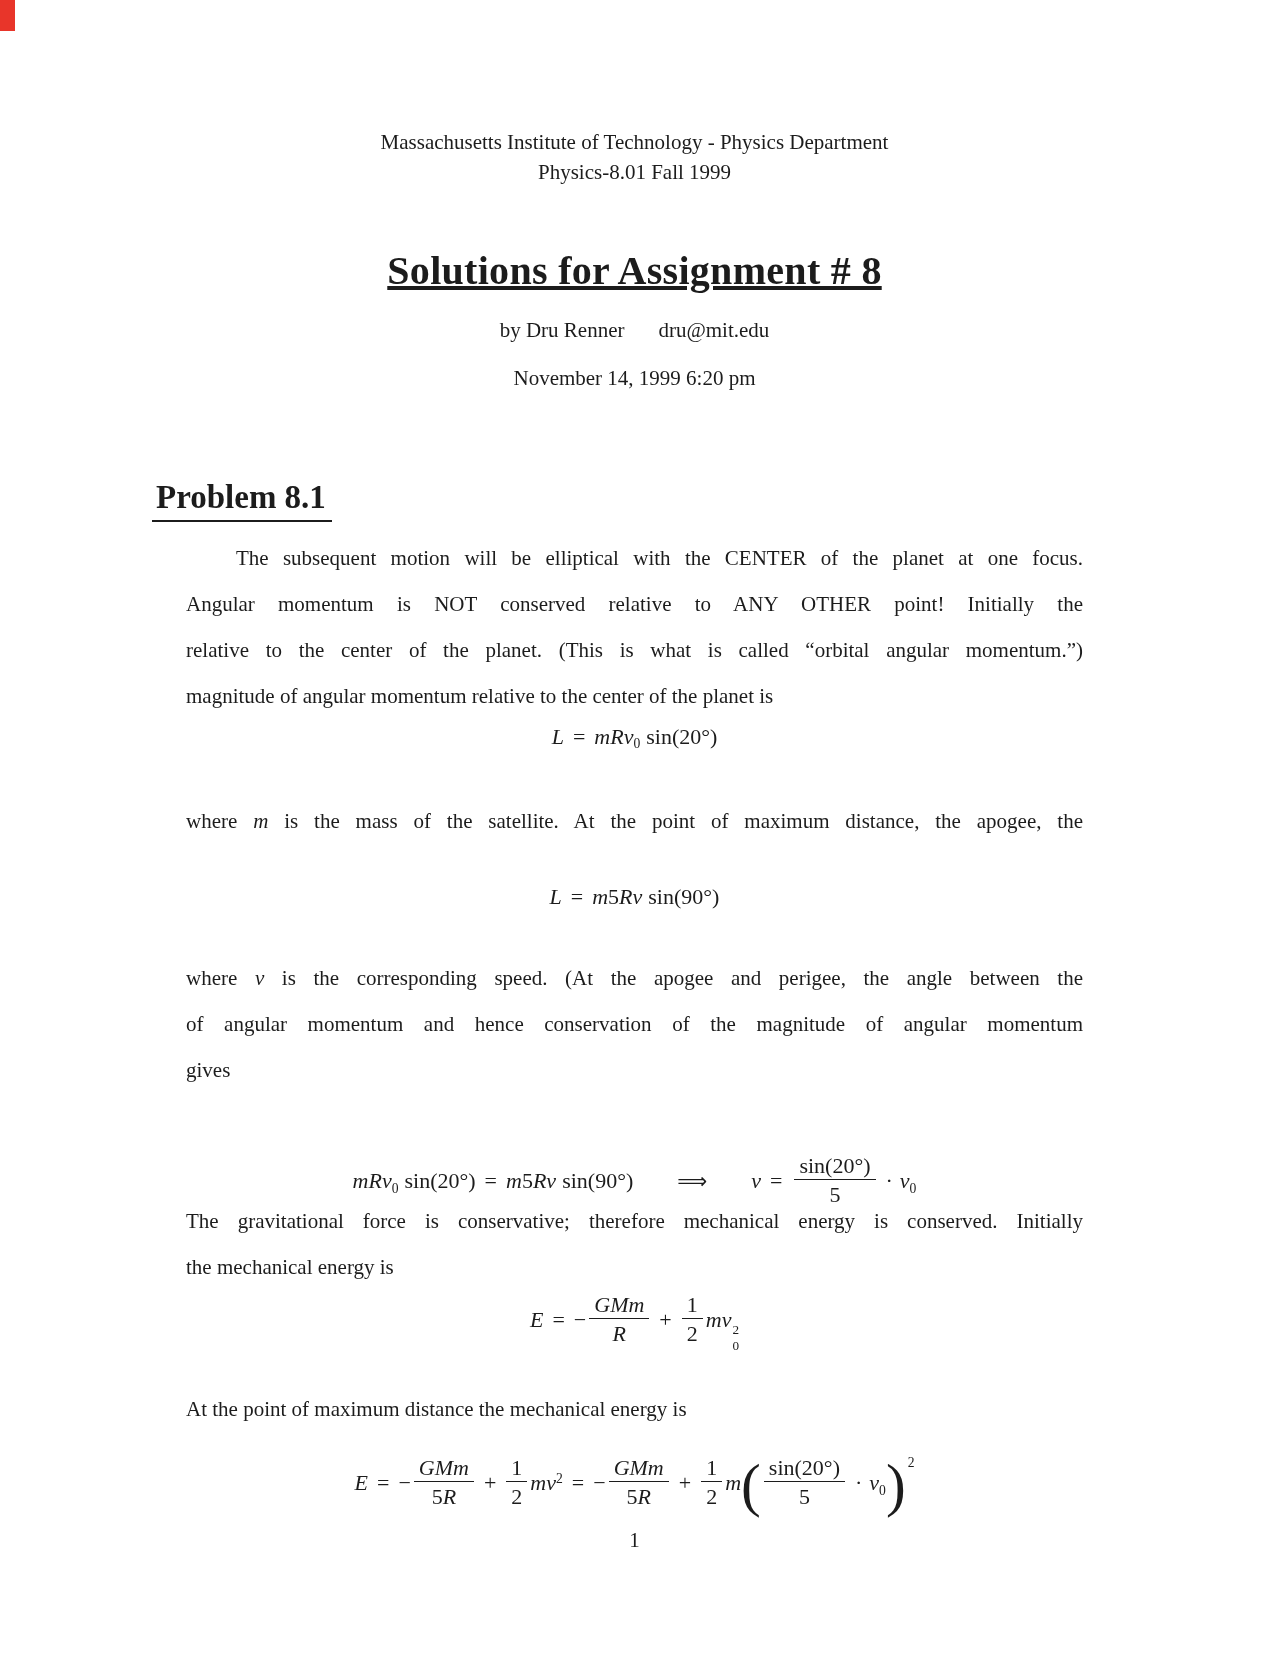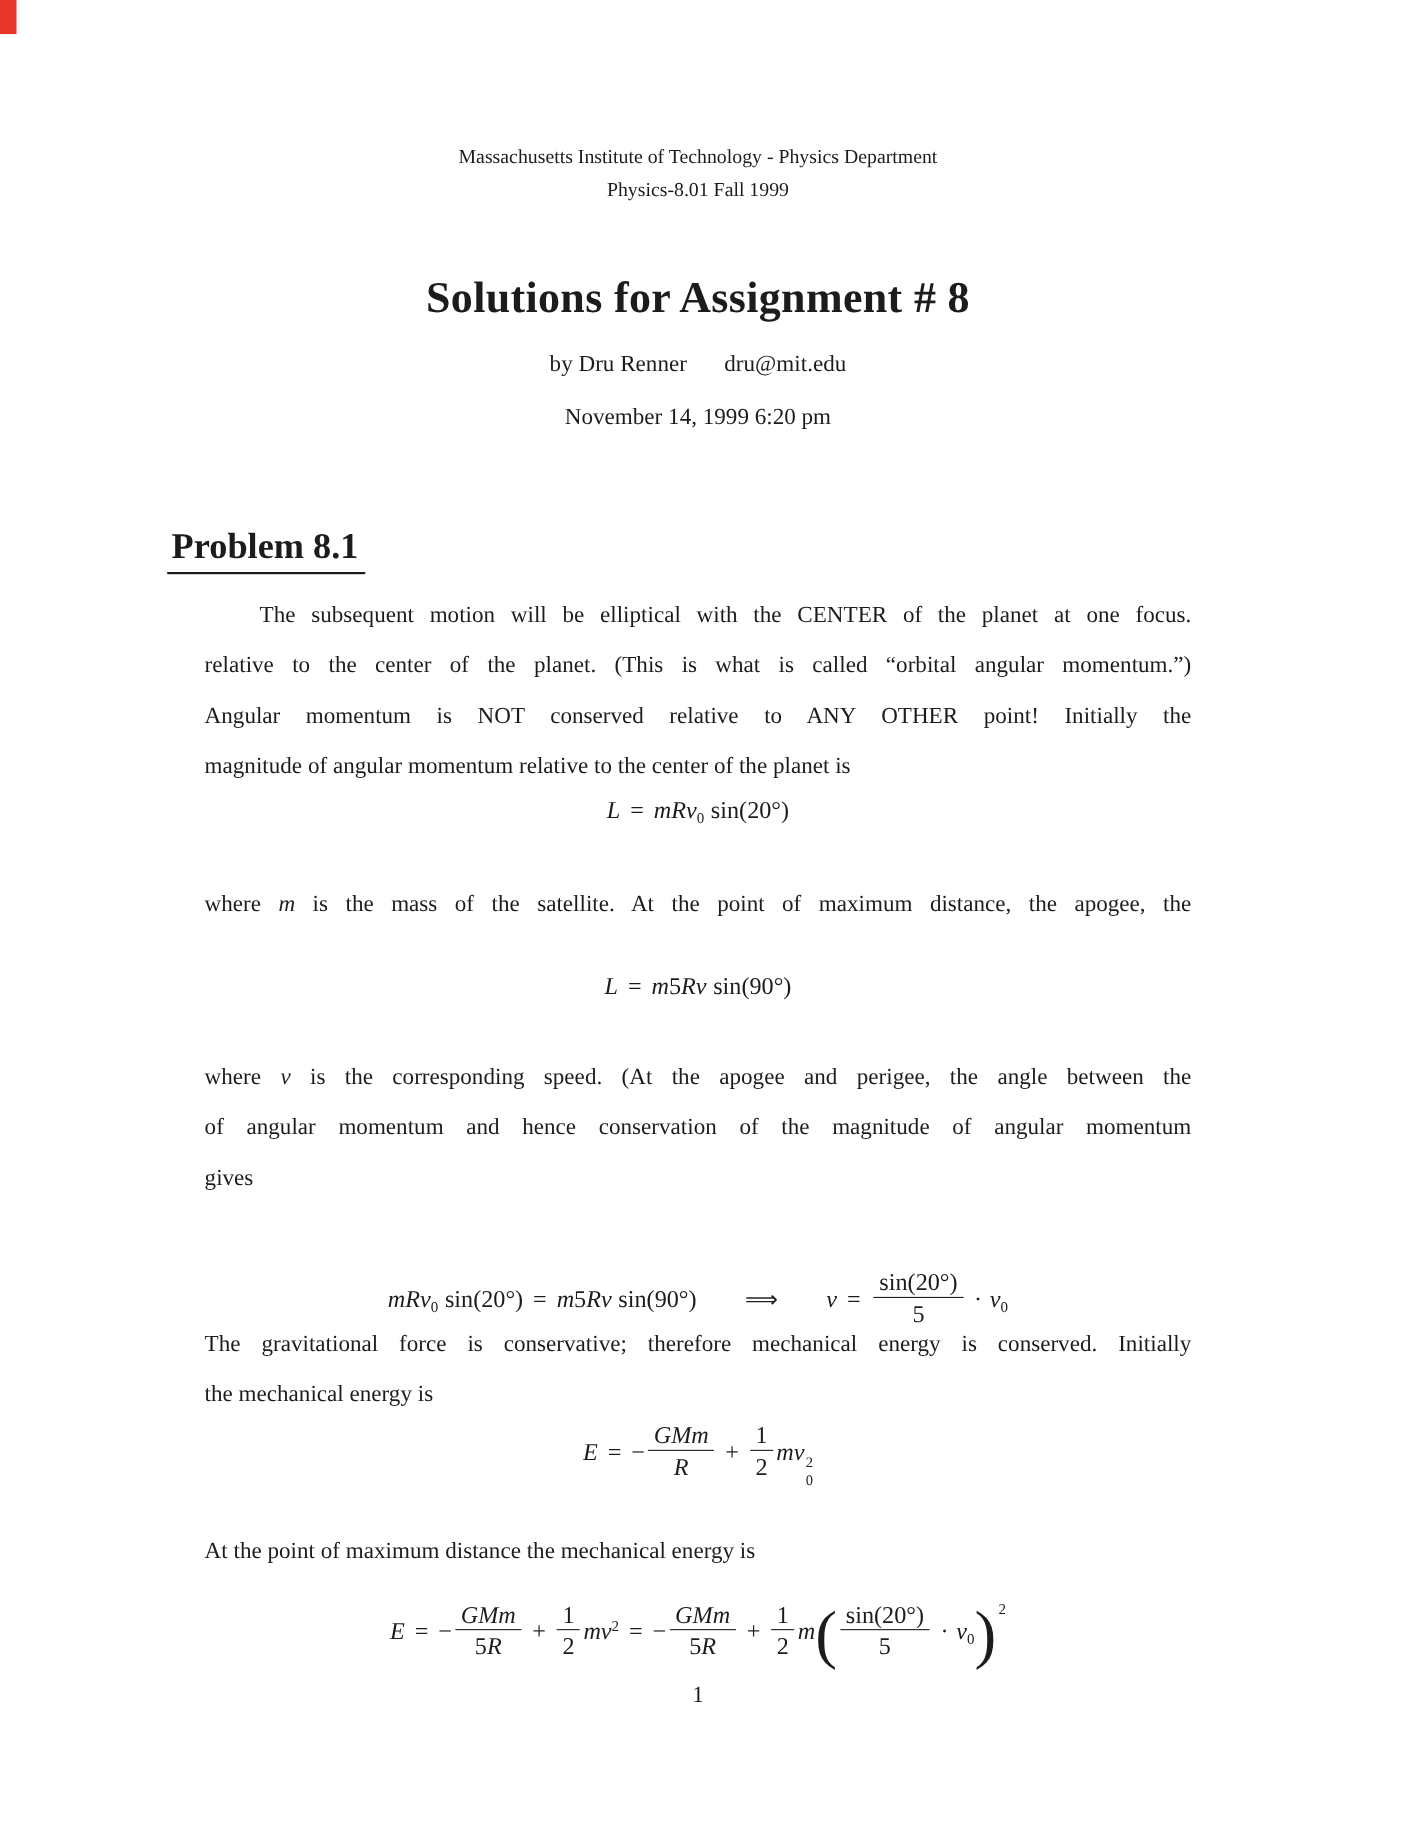--- a/index.html
+++ b/index.html
@@ -6,22 +6,22 @@
   body {
     width:1280px; height:1656px; background:#ffffff;
     font-family:"Liberation Serif","DejaVu Serif",serif;
     color:#1c1c1c; position:relative; overflow:hidden;
   }
   .abs { position:absolute; }
   .centered { left:186px; width:897px; text-align:center; }
 
   .red-mark { position:absolute; left:0; top:0; width:15px; height:31px; }
 
-  .hdr { font-size:18px; line-height:30px; }
-  .doc-title { font-size:40px; font-weight:bold; letter-spacing:0.3px; }
+  .hdr { font-size:21px; line-height:30px; }
+  .doc-title { font-size:40px; font-weight:bold; letter-spacing:0.3px;text-decoration:underline; }
   .byline { font-size:21px; }
   .byline .gap { display:inline-block; width:34px; }
   .dateline { font-size:21px; }
 
   .sec-heading { left:152px; font-size:33px; font-weight:bold; }
   .sec-heading .u { display:inline-block; border-bottom:2.4px solid #1c1c1c; padding:0 6px 4px 4px; }
 
   .para { left:186px; width:897px; font-size:21px; }
   .pline { line-height:30px; text-align:justify; text-align-last:justify;margin-top:16px; }
   .pline.last { text-align-last:auto; }
@@ -61,22 +61,22 @@
 </div>
 
 <div class="abs centered dateline" style="top:366px">November 14, 1999 6:20 pm</div>
 
 <div class="abs sec-heading" style="top:479px">
   <span class="u">Problem 8.1</span>
 </div>
 
 <div class="abs para" style="top:527px">
   <div class="pline indent">The subsequent motion will be elliptical with the CENTER of the planet at one focus.</div>
+  <div class="pline">Angular momentum is NOT conserved relative to ANY OTHER point!  Initially the</div>
   <div class="pline">relative to the center of the planet. (This is what is called “orbital angular momentum.”)</div>
-  <div class="pline">Angular momentum is NOT conserved relative to ANY OTHER point!  Initially the</div>
   <div class="pline last">magnitude of angular momentum relative to the center of the planet is</div>
 </div>
 
 <div class="abs eq" style="top:724px">
   <span class="it">L</span><span class="rel rm">=</span><span class="it">mRv</span><span class="sb rm">0</span><span class="rm sp">sin(20°)</span>
 </div>
 
 <div class="abs para" style="top:790px">
   <div class="pline"><span>where </span><span class="it">m</span><span> is the mass of the satellite. At the point of maximum distance, the apogee, the</span></div>
 </div>

